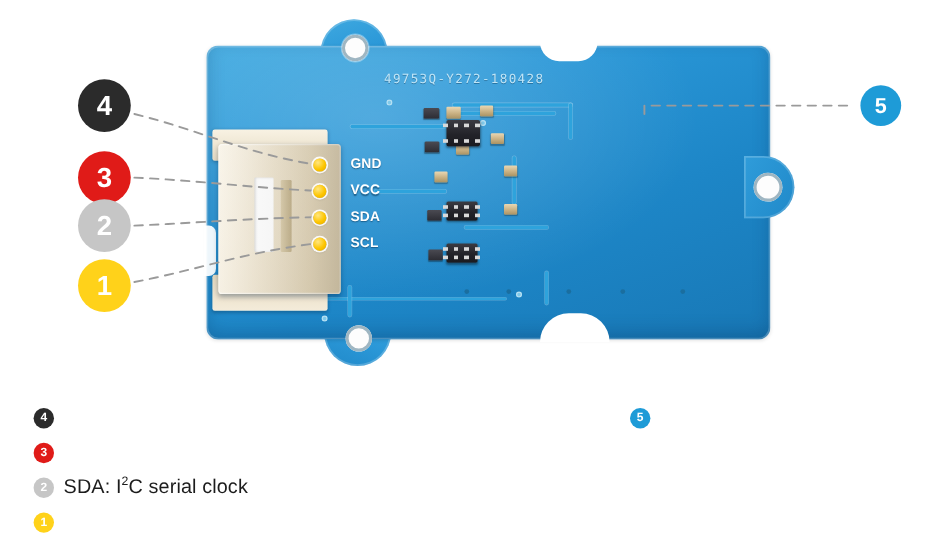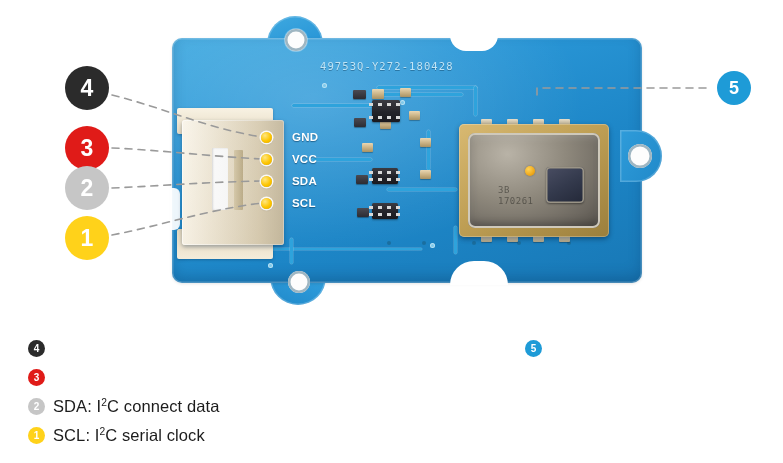--- a/index.html
+++ b/index.html
@@ -452,41 +452,20 @@
     <div class="smd-dark" style="left:184px; top:137px; width:12px; height:9px;"></div>
     <div class="smd" style="left:207px; top:135px; width:12px; height:9px;"></div>
     <div class="smd-dark" style="left:185px; top:170px; width:12px; height:9px;"></div>
     <div class="smd" style="left:248px; top:132px; width:11px; height:9px;"></div>
     <div class="smd" style="left:248px; top:100px; width:11px; height:9px;"></div>
 
     <div class="ic-sot" style="left:200px; top:62px; width:28px; height:22px;"></div>
     <div class="ic-sot" style="left:200px; top:130px; width:26px; height:16px;"></div>
     <div class="ic-sot" style="left:200px; top:165px; width:26px; height:16px;"></div>
 
-    <div class="sensor">
-      <div class="sensor-leg" style="left:22px; top:-5px;"></div>
-      <div class="sensor-leg" style="left:48px; top:-5px;"></div>
-      <div class="sensor-leg" style="left:74px; top:-5px;"></div>
-      <div class="sensor-leg" style="left:100px; top:-5px;"></div>
-      <div class="sensor-leg" style="left:22px; bottom:-5px;"></div>
-      <div class="sensor-leg" style="left:48px; bottom:-5px;"></div>
-      <div class="sensor-leg" style="left:74px; bottom:-5px;"></div>
-      <div class="sensor-leg" style="left:100px; bottom:-5px;"></div>
-
-      <div class="sensor-frame">
-        <div class="sensor-can">
-          <div class="sensor-mark">
-            <span>3B</span><br>
-            <span>170261</span>
-          </div>
-          <div class="sensor-dot"></div>
-          <div class="sensor-window"></div>
-        </div>
-      </div>
-    </div>
 
     <div class="connector">
       <div class="conn-wing-top"></div>
       <div class="conn-wing-bot"></div>
       <div class="conn-shell">
         <div class="conn-slot"></div>
         <div class="conn-rib"></div>
         <div class="conn-tint"></div>
       </div>
     </div>
@@ -521,26 +500,25 @@
     <div class="legend-row">
       <span class="legend-badge" style="background:#2B2B2B;">4</span>
     </div>
 
     <div class="legend-row">
       <span class="legend-badge" style="background:#E01B18;">3</span>
     </div>
 
     <div class="legend-row">
       <span class="legend-badge" style="background:#C6C6C6;">2</span>
-      <span class="legend-text"><span>SDA: I</span><sup>2</sup><span>C connect data</span></span>
+      <span class="legend-text"><span>SDA: I</span><sup>2</sup><span>C serial clock</span></span>
     </div>
 
     <div class="legend-row">
       <span class="legend-badge" style="background:#FFD21A;">1</span>
-      <span class="legend-text"><span>SCL: I</span><sup>2</sup><span>C serial clock</span></span>
     </div>
   </div>
 
   <div class="legend-col-right">
     <div class="legend-row">
       <span class="legend-badge" style="background:#1E9BD7;">5</span>
     </div>
   </div>
 </div>
 

